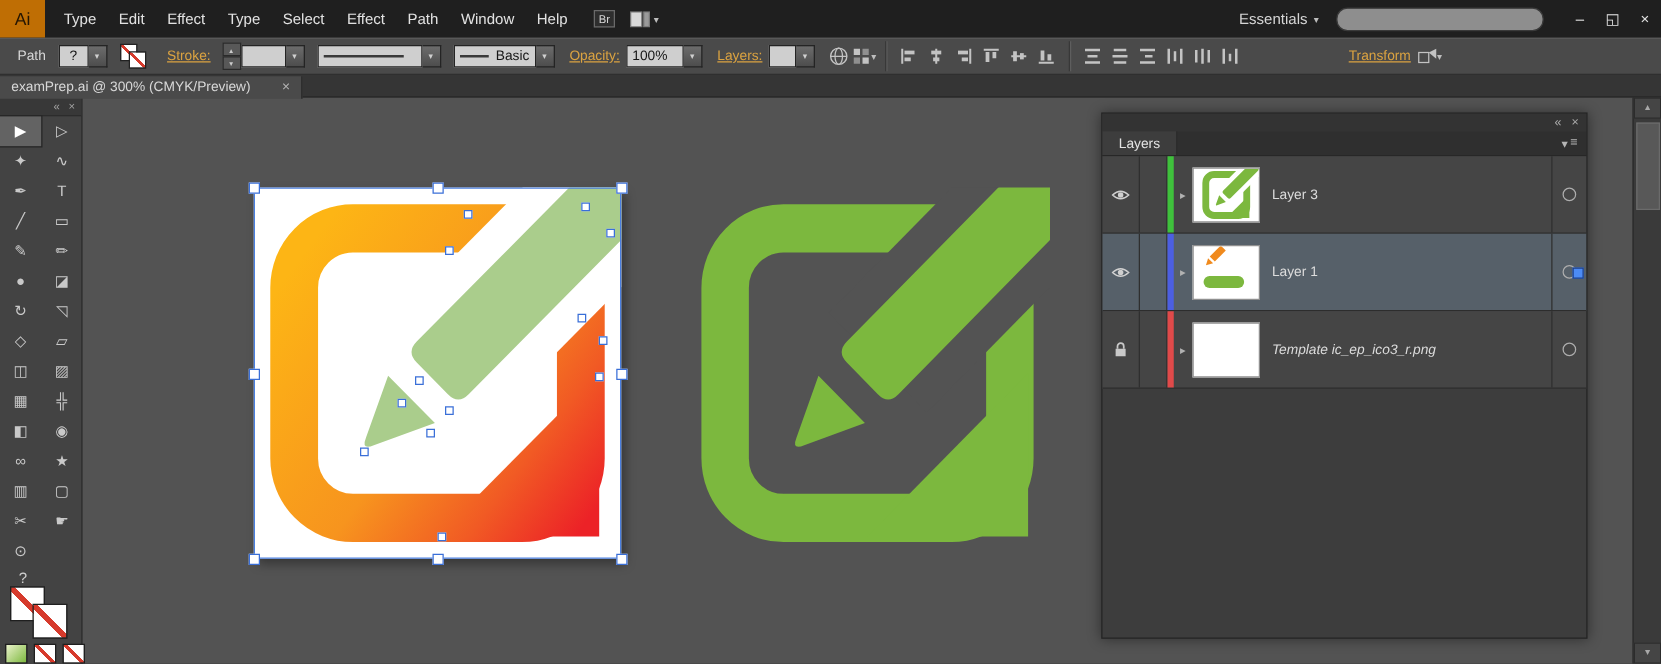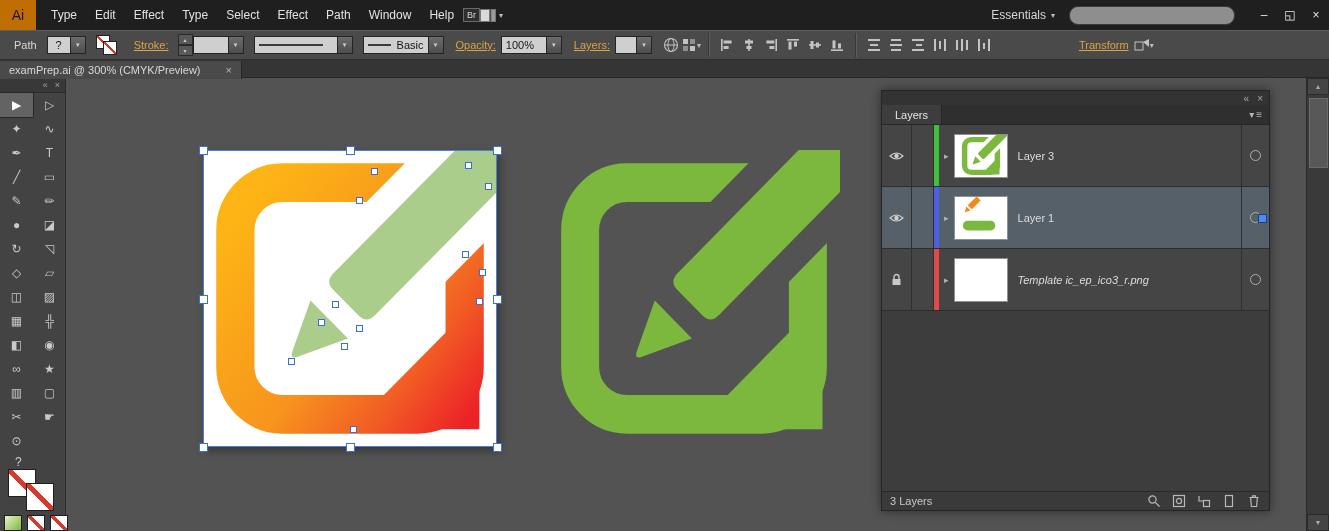--- a/index.html
+++ b/index.html
@@ -6,21 +6,21 @@
   .app{position:relative;width:1329px;height:531px;background:#535353;overflow:hidden;
        font-family:"Liberation Sans",sans-serif;color:#ddd;}
 
   
   .menubar{position:absolute;left:0;top:0;width:1329px;height:30px;background:#1f1f1f;
            display:flex;align-items:center;z-index:40;}
   .ai-logo{width:36px;height:30px;background:#bf6e04;color:#241503;font-weight:normal;font-size:14px;
            display:flex;align-items:center;justify-content:center;}
   .menu-items{display:flex;margin-left:6px;}
   .mi{padding:0 9px;font-size:12px;color:#e2e2e2;line-height:30px;cursor:default;}
-  .mb-icon{display:flex;align-items:center;gap:3px;color:#cfcfcf;}
+  .mb-icon{margin-left:12px;display:flex;align-items:center;gap:3px;color:#cfcfcf;}
   .br-box{border:1px solid #6a6a6a;background:#2e2e2e;font-size:9px;padding:1px 3px;color:#d8d8d8;}
   .dd-caret{font-size:8px;color:#bdbdbd;}
   .mb-spacer{flex:1;}
   .workspace{display:flex;align-items:center;gap:5px;font-size:12px;color:#d6d6d6;margin-right:14px;}
   .searchbox{width:150px;height:17px;background:#8e8e8e;border:1px solid #3a3a3a;border-radius:9px;
              display:flex;align-items:center;padding:0 7px;gap:4px;margin-right:16px;}
   .searchbox input{flex:1;background:transparent;border:none;outline:none;font-size:11px;color:#222;
                    font-family:"Liberation Sans",sans-serif;}
   .winctl{display:flex;}
   .winctl span{width:26px;text-align:center;font-size:12px;color:#e4e4e4;line-height:30px;}
@@ -580,43 +580,20 @@
       <div class="lcol c2"></div>
       <div class="lstrip" style="background:#E04A4A"></div>
       <span class="lexp">▸</span>
       <div class="lthumb"></div>
       <span class="lname template">Template ic_ep_ico3_r.png</span>
       <div class="lrowright">
         <i class="circ"></i>
       </div>
     </div>
 
-    <div class="lp-status">
-      <span>3 Layers</span>
-      <div class="lp-icons">
-        <svg width="14" height="14" viewBox="0 0 14 14">
-          <circle cx="5.5" cy="5.5" r="3.6"></circle>
-            <line x1="8.3" y1="8.3" x2="12.5" y2="12.5"></line>
-        </svg>
-        <svg width="14" height="14" viewBox="0 0 14 14">
-          <rect x="1.5" y="1.5" width="11" height="11"></rect>
-            <circle cx="7" cy="7" r="2.6"></circle>
-        </svg>
-        <svg width="14" height="14" viewBox="0 0 14 14">
-          <path d="M2 2 v5 h4"></path>
-            <rect x="6.5" y="6.5" width="6" height="6"></rect>
-        </svg>
-        <svg width="14" height="14" viewBox="0 0 14 14">
-          <rect x="3.5" y="1.5" width="7" height="11"></rect>
-        </svg>
-        <svg width="14" height="14" viewBox="0 0 14 14">
-          <path d="M2.5 3.5 h9 M5.5 3.5 v-1.6 h3 v1.6 M3.6 3.5 l.8 9 h5.2 l.8 -9"></path>
-        </svg>
-      </div>
-    </div>
   </div>
 
   <div class="vscroll">
     <div class="varrow up">▲</div>
     <div class="vthumb"></div>
     <div class="varrow down">▼</div>
   </div>
 
 </div>
 

